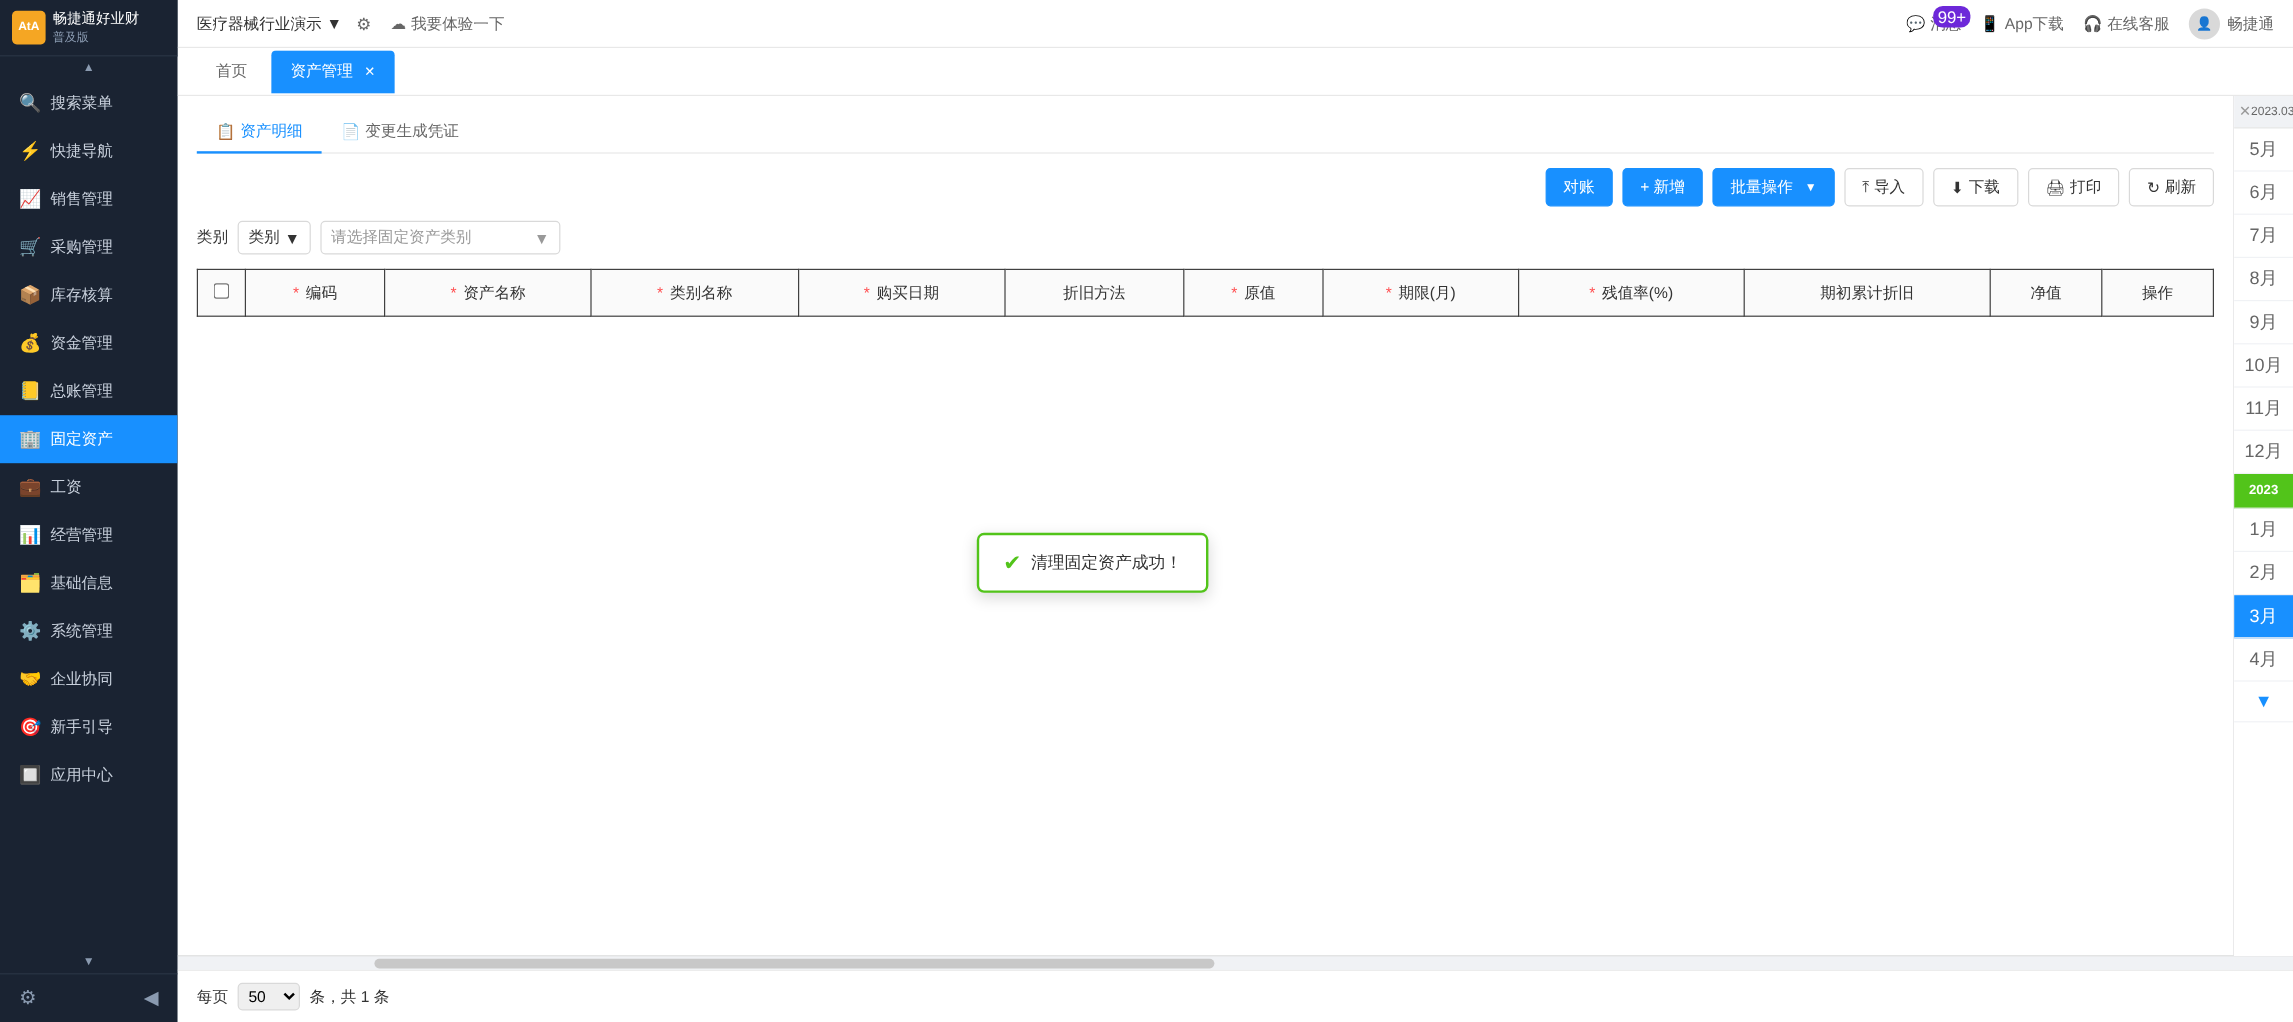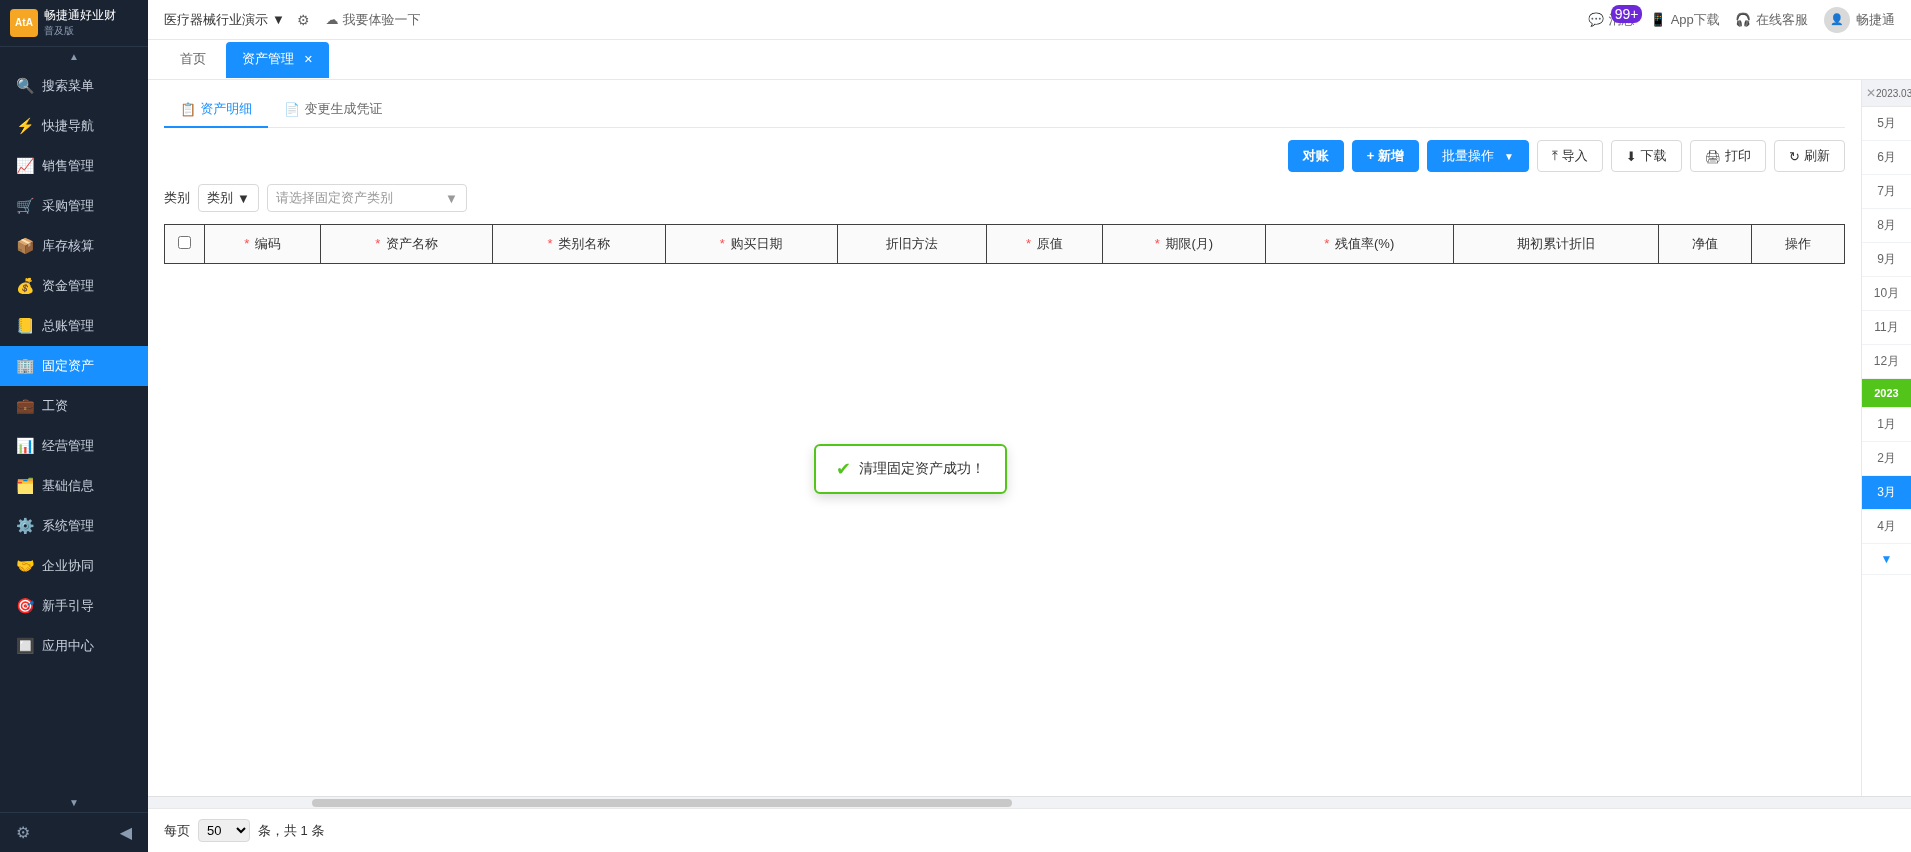--- a/index.html
+++ b/index.html
@@ -169,21 +169,21 @@
       display: flex; align-items: center; gap: 8px;
       margin-bottom: 12px;
       justify-content: flex-end;
     }
     .btn {
       display: flex; align-items: center; gap: 4px;
       padding: 6px 14px; border-radius: 4px;
       font-size: 13px; cursor: pointer;
       border: 1px solid #d9d9d9; background: #fff; color: #333;
     }
-    .btn-primary { background: #1890ff; color: #fff; border-color: #1890ff; font-weight: bold; }
+    .btn-primary { background: #1890ff; color: #fff; border-color: #1890ff; }
     .btn-batch {
       background: #1890ff; color: #fff; border-color: #1890ff;
       display: flex; align-items: center;
     }
     .btn-batch .chevron { margin-left: 6px; font-size: 10px; }
 
     
     .filter-row {
       display: flex; align-items: center; gap: 8px;
       margin-bottom: 12px;
@@ -283,21 +283,21 @@
       color: #666;
       text-align: center;
       border-bottom: 1px solid #e8e8e8;
       display: flex; align-items: center; justify-content: space-between;
     }
     .panel-close-btn { cursor: pointer; color: #999; font-size: 12px; }
     .month-item {
       width: 100%;
       padding: 8px 4px;
       text-align: center;
-      font-size: 12px;
+      font-size: 15px;
       color: #666;
       cursor: pointer;
       border-bottom: 1px solid #f0f2f5;
     }
     .month-item.year-label {
       background: #52c41a; color: #fff; font-size: 11px; font-weight: bold;
     }
     .month-item.current-highlight {
       background: #1890ff; color: #fff;
     }

